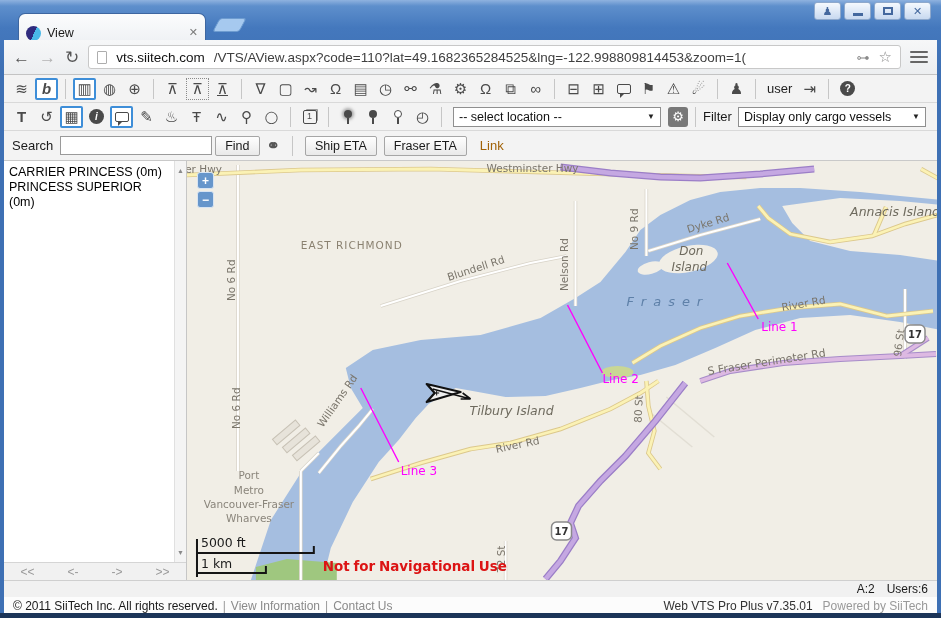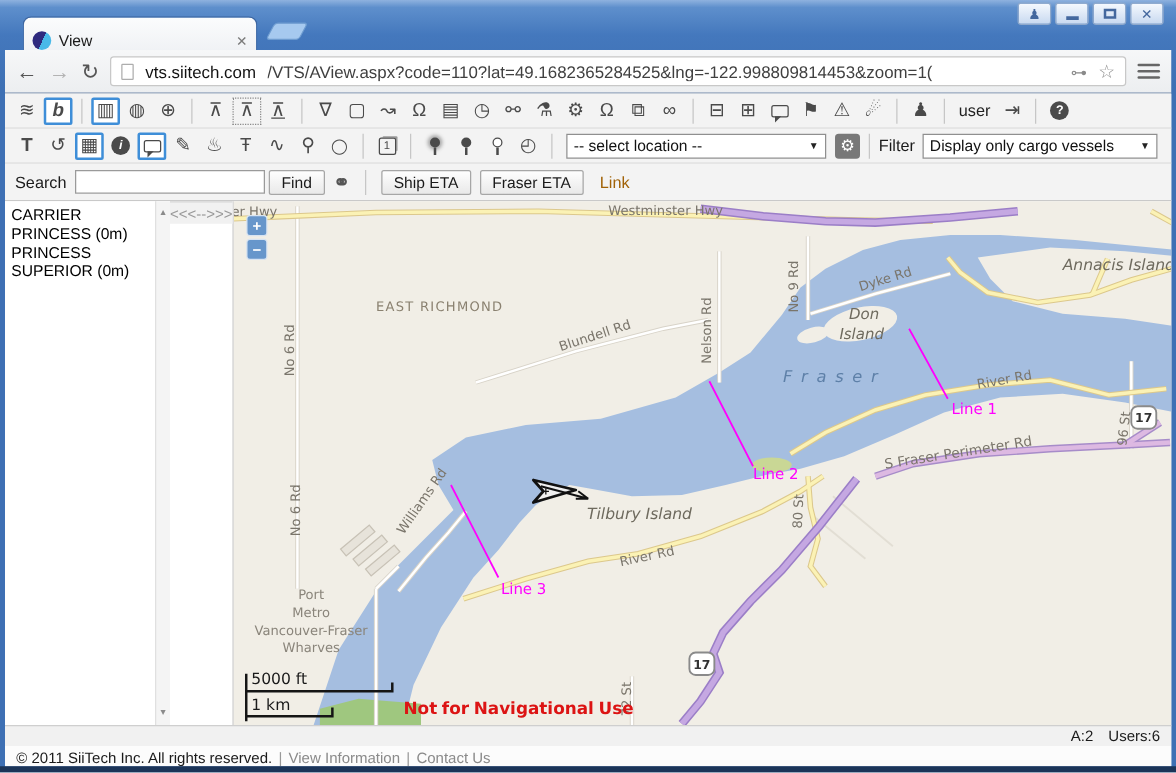--- a/index.html
+++ b/index.html
@@ -1,20 +1,20 @@
 <!DOCTYPE html>
 <html><head>
 <meta charset="utf-8">
 <style>
   *{box-sizing:border-box;margin:0;padding:0}
   html,body{width:941px;height:618px;overflow:hidden;font-family:"Liberation Sans",sans-serif}
   .window{position:relative;width:941px;height:618px;background:linear-gradient(180deg,#8FB2DF 0,#5E8FCC 6px,#4478BD 28px,#3E70B4 70px,#3E70B4 100%)}
   
   .titlebar{position:absolute;top:0;left:0;right:0;height:40px}
-  .tab{position:absolute;left:18px;bottom:0;width:188px;height:27px;background:linear-gradient(#FBFCFD,#F0F2F5);border:1px solid #3D66A0;border-bottom:none;border-radius:7px 7px 0 0;display:flex;align-items:flex-end;padding:0 7px;gap:6px}
+  .tab{position:absolute;left:18px;bottom:0;width:188px;height:27px;background:linear-gradient(#FBFCFD,#F0F2F5);border:1px solid #3D66A0;border-bottom:none;border-radius:7px 7px 0 0;display:flex;align-items:flex-start;padding:12px 7px;gap:6px}
   .favicon{width:15px;height:15px;border-radius:50%;background:linear-gradient(115deg,#2E2A7E 52%,#49B9E8 52%);flex:0 0 auto}
   .tab-title{font-size:12.5px;color:#1a1a1a;flex:1}
   .tab-close{color:#7b7b7b;font-size:11px;cursor:default}
   .newtab{position:absolute;left:216px;bottom:8px;width:27px;height:14px;background:#A6C9EF;border:1px solid #6E9CD0;border-radius:3px;transform:skewX(-28deg)}
   .winbtns{position:absolute;top:2px;right:10px;display:flex;gap:3px}
   .winbtn{width:27px;height:18px;background:linear-gradient(#F5F9FE,#C8D9F0);border:1px solid #8FA9CC;border-radius:3px;display:flex;align-items:center;justify-content:center;font-size:11px;color:#44689E}
   .minbar{display:block;width:10px;height:3px;background:#44689E;margin-top:7px}
   .maxbox{display:block;width:10px;height:8px;border:2px solid #44689E}
   
   .navbar{position:absolute;top:40px;left:4px;right:4px;height:35px;background:linear-gradient(#F6F7F8,#ECEEF0);border-bottom:1px solid #C3C3C3;display:flex;align-items:center;padding:0 9px;gap:9px}
@@ -51,21 +51,21 @@
   .gearbtn{width:20px;height:20px;background:#787878;border-radius:3px;color:#fff;display:flex;align-items:center;justify-content:center;font-size:13px;margin-left:5px}
   .lbl{font-size:13px;color:#1a1a1a}
   
   .srow{height:30px;display:flex;align-items:center;background:#F3F3F3;border-bottom:1px solid #C9C9C9;padding:0 8px;gap:7px;font-size:13px;flex:0 0 auto}
   .sinput{width:152px;height:19px;border:1px solid #9a9a9a;background:#fff;font-size:12px;padding:0 3px}
   .btn{background:linear-gradient(#FEFEFE,#E9E9E9);border:1px solid #A6A6A6;border-radius:2px;font-size:12.5px;padding:2px 9px;color:#1a1a1a}
   .binoc{font-size:16px;color:#555;font-weight:bold}
   .linktxt{color:#a16207;font-size:13px}
   
   .main{flex:1;display:flex;min-height:0}
-  .sidebar{width:183px;border-right:1px solid #C6C6C6;display:flex;flex-direction:row;background:#fff;flex:0 0 auto}
+  .sidebar{width:183px;border-right:1px solid #C6C6C6;display:flex;flex-direction:column;background:#fff;flex:0 0 auto}
   .vlist{flex:1;position:relative;padding:4px 16px 4px 5px;font-size:12.5px;line-height:15px;color:#000}
   .scrolltrack{position:absolute;top:0;right:0;bottom:0;width:12px;background:#F4F4F4;border-left:1px solid #E0E0E0;display:flex;flex-direction:column;justify-content:space-between;align-items:center;padding:2px 0;font-size:7px;color:#8a8a8a}
   .paging{height:18px;border-top:1px solid #D5D5D5;background:#F1F1F1;display:flex;justify-content:space-around;align-items:center;font-size:12px;color:#9a9a9a;flex:0 0 auto}
   .map{flex:1;position:relative;background:#F1EEE6;overflow:hidden}
   .map svg{position:absolute;inset:0}
   .zoombtns{position:absolute;left:10px;top:11px;display:flex;flex-direction:column;gap:2px;z-index:5}
   .zbtn{width:17px;height:17px;background:#6796CB;border:1px solid #D8E4F2;border-radius:3px;color:#fff;font-size:12px;font-weight:bold;display:flex;align-items:center;justify-content:center;line-height:1}
   
   .statusbar{height:17px;background:#F1F1F1;border-top:1px solid #CFCFCF;display:flex;justify-content:flex-end;gap:12px;align-items:center;padding:0 9px;font-size:12px;color:#1a1a1a;flex:0 0 auto}
   .footer{height:16px;background:#FCFCFC;display:flex;align-items:flex-end;padding:0 9px;font-size:12px;gap:5px;flex:0 0 auto}
@@ -395,17 +395,21 @@
       <span>A:2</span>
       <span>Users:6</span>
     </div>
 
     <div class="footer">
       <span class="copyright">© 2011 SiiTech Inc. All rights reserved.</span>
       <span class="fsep">|</span>
       <span class="flink">View Information</span>
       <span class="fsep">|</span>
       <span class="flink">Contact Us</span>
+      <span class="fright">
+        <span class="version">Web VTS Pro Plus v7.35.01</span>
+        <span class="powered">Powered by SiiTech</span>
+      </span>
     </div>
   </div>
 
   <div class="bottomstrip"></div>
 </div>
 
 </body></html>

